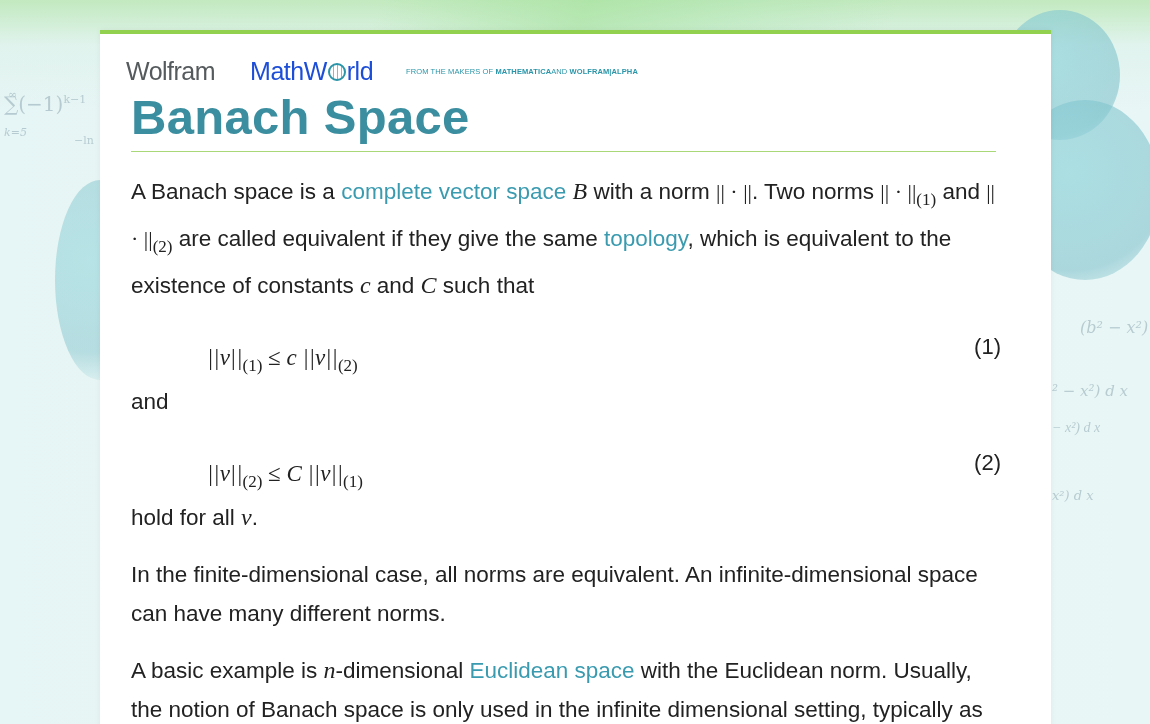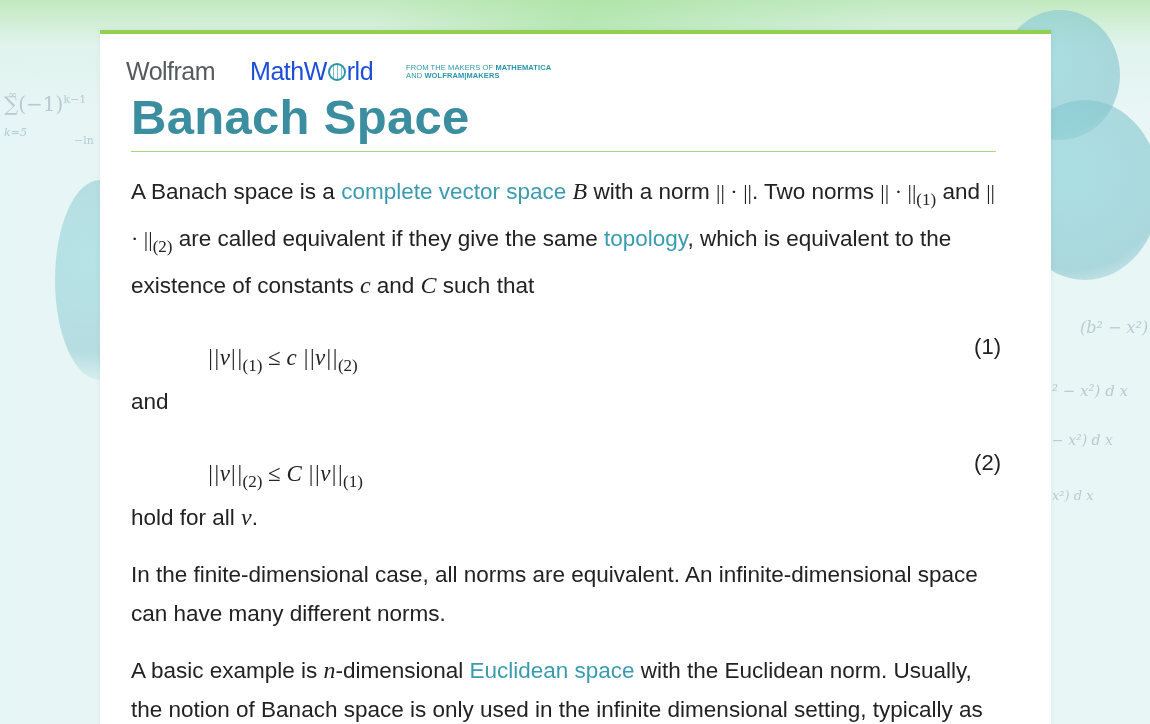--- a/index.html
+++ b/index.html
@@ -38,21 +38,21 @@
       box-shadow: 0 0 6px rgba(0,0,0,0.06);
       padding: 0 55px 0 31px;
     }
     .logo {
       position: absolute; left: 26px; top: 23px;
       display: flex; align-items: center; white-space: nowrap; gap: 28px;
     }
     .logo-wolfram { font-size: 25px; color: #555a5c; letter-spacing: -0.5px; }
     .logo-mathworld { font-size: 25px; color: #1d4ed8; letter-spacing: -0.5px; margin-left: 7px; }
     .logo-tag {
-      display: flex; flex-direction: column; margin-left: 5px;
+      display: flex; flex-direction: row; margin-left: 5px;
       font-size: 7.5px; line-height: 8px; color: #2a95a8; letter-spacing: 0.1px;
     }
     .logo-tag b { font-weight: bold; }
     .globe {
       display: inline-block; width: 18px; height: 18px; border: 2.5px solid #2a95a8;
       border-radius: 50%; vertical-align: -1px; margin: 0 1px;
       background: repeating-linear-gradient(90deg, transparent 0 3px, rgba(42,149,168,0.6) 3px 4px);
     }
     .page-title {
       position: absolute; left: 31px; top: 55px;
@@ -93,32 +93,32 @@
 
   <div class="bg-formula" style="left:8px; top:88px; font-size:11px;">∞</div>
   <div class="bg-formula" style="left:4px; top:92px; font-size:20px; font-style:normal;">
     <span>∑(−1)</span><sup style="font-size:11px;">k−1</sup>
   </div>
   <div class="bg-formula" style="left:4px; top:126px; font-size:11px;">k=5</div>
   <div class="bg-formula" style="left:74px; top:134px; font-size:11px; font-style:normal;">−ln</div>
 
   <div class="bg-formula" style="left:1052px; top:318px; font-size:16px;margin-left:28px;">(b² − x²)  d x</div>
   <div class="bg-formula" style="left:1052px; top:382px; font-size:15px;">² − x²)  d x</div>
-  <div class="bg-formula" style="left:1052px; top:432px; font-size:14px;">− x²)  d x</div>
+  <div class="bg-formula" style="left:1052px; top:420px; font-size:14px;font-family:Liberation Serif, serif;">− x²)  d x</div>
   <div class="bg-formula" style="left:1052px; top:488px; font-size:13px;">x²)  d x</div>
 </div>
 
 <div class="card">
 
   <div class="logo">
     <span class="logo-wolfram">Wolfram</span>
     <span class="logo-mathworld"><span>MathW</span><span class="globe"></span><span>rld</span></span>
     <span class="logo-tag">
       <span><span>FROM THE MAKERS OF </span><b>MATHEMATICA</b></span>
-      <span><span>AND </span><b>WOLFRAM|MAKERS</b></span>
+      <span><span>AND </span><b>WOLFRAM|ALPHA</b></span>
     </span>
   </div>
 
   <h1 class="page-title">Banach Space</h1>
   <div class="title-rule"></div>
 
   <div class="content">
 
     <p>
       <span>A Banach space is a </span><a class="link" href="#">complete vector space</a><span> </span><span class="m">B</span><span> with a norm </span><span class="mr">|| · ||</span><span>. Two norms </span><span class="mr"><span>|| · ||</span><span class="sub">(1)</span></span><span> and </span><span class="mr"><span>|| · ||</span><span class="sub">(2)</span></span><span> are called equivalent if they give the same </span><a class="link" href="#">topology</a><span>, which is equivalent to the existence of constants </span><span class="m">c</span><span> and </span><span class="m">C</span><span> such that</span>

